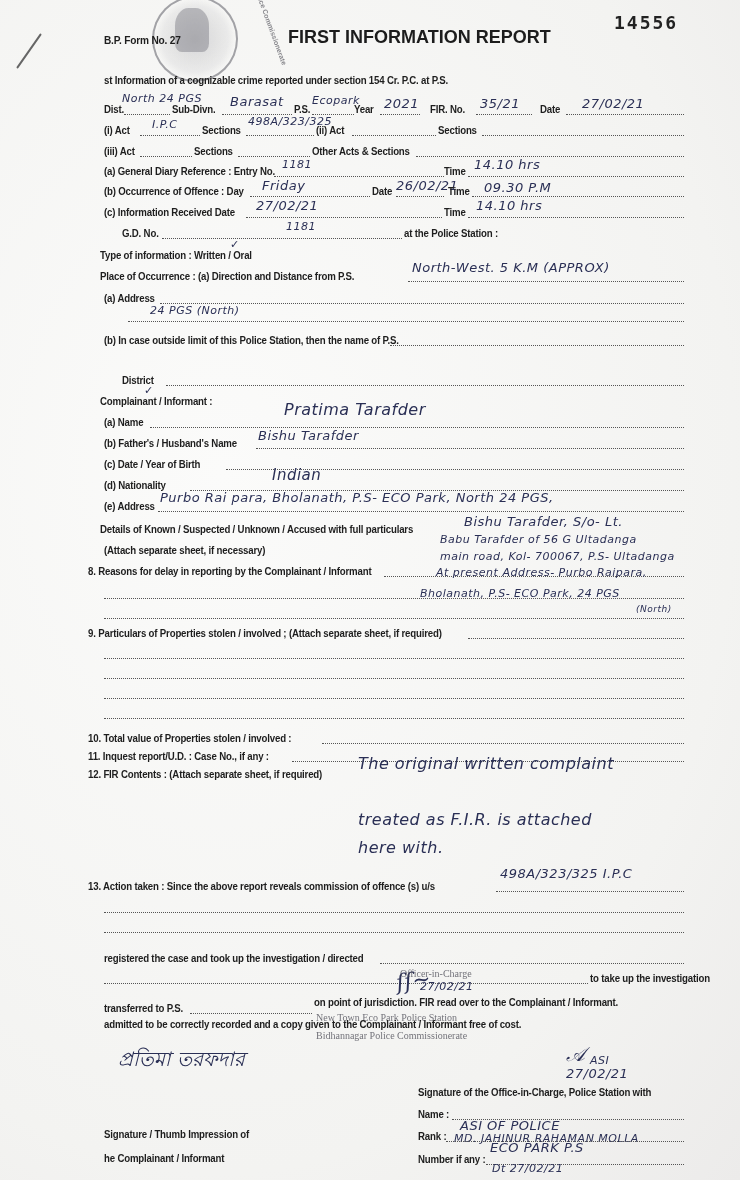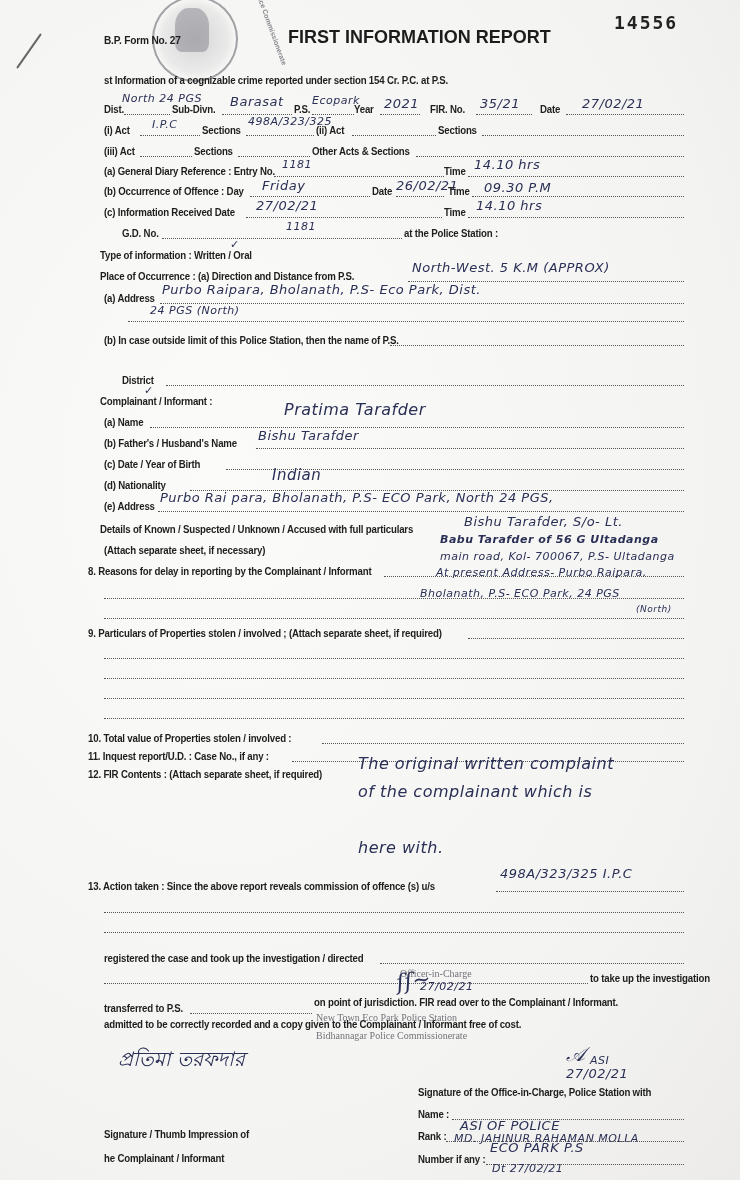--- a/index.html
+++ b/index.html
@@ -119,21 +119,20 @@
   <div class="abs lbl" style="left:404px;top:227px;">at the Police Station :</div>
 
   <div class="abs tick" style="left:230px;top:238px;">✓</div>
   <div class="abs lbl" style="left:100px;top:249px;">Type of information : Written / Oral</div>
 
   <div class="abs lbl" style="left:100px;top:270px;">Place of Occurrence : (a) Direction and Distance from P.S.</div>
   <div class="dots" style="left:408px;top:281px;width:276px;"></div>
   <div class="abs hw" style="left:412px;top:260px;">North-West. 5 K.M (APPROX)</div>
   <div class="abs lbl" style="left:104px;top:292px;">(a)  Address</div>
   <div class="dots" style="left:160px;top:303px;width:524px;"></div>
-  <div class="abs hw" style="left:162px;top:282px;">Purbo Raipara, Bholanath, P.S- Eco Park, Dist.</div>
   <div class="dots" style="left:128px;top:321px;width:556px;"></div>
   <div class="abs hw hw-sm" style="left:150px;top:304px;">24 PGS (North)</div>
   <div class="abs lbl" style="left:104px;top:334px;">(b)  In case outside limit of this Police Station, then the name of P.S.</div>
   <div class="dots" style="left:390px;top:345px;width:294px;"></div>
   <div class="abs lbl" style="left:122px;top:374px;">District</div>
   <div class="dots" style="left:166px;top:385px;width:518px;"></div>
 
   <div class="abs tick" style="left:144px;top:384px;">✓</div>
   <div class="abs lbl" style="left:100px;top:395px;">Complainant / Informant :</div>
   <div class="abs lbl" style="left:104px;top:416px;">(a)  Name</div>
@@ -147,21 +146,21 @@
   <div class="abs lbl" style="left:104px;top:479px;">(d)  Nationality</div>
   <div class="dots" style="left:190px;top:490px;width:494px;"></div>
   <div class="abs hw" style="left:272px;top:466px;font-size:15px;">Indian</div>
   <div class="abs lbl" style="left:104px;top:500px;">(e)  Address</div>
   <div class="dots" style="left:158px;top:511px;width:526px;"></div>
   <div class="abs hw" style="left:160px;top:490px;">Purbo Rai para, Bholanath, P.S- ECO Park, North 24 PGS,</div>
 
   <div class="abs lbl" style="left:100px;top:523px;">Details of Known / Suspected / Unknown / Accused with full particulars</div>
   <div class="abs hw" style="left:464px;top:514px;">Bishu Tarafder, S/o- Lt.</div>
   <div class="abs lbl" style="left:104px;top:544px;">(Attach separate sheet, if necessary)</div>
-  <div class="abs hw hw-sm" style="left:440px;top:533px;font-weight:bold;">Babu Tarafder of 56 G Ultadanga</div>
+  <div class="abs hw hw-sm" style="left:440px;top:533px;">Babu Tarafder of 56 G Ultadanga</div>
   <div class="abs hw hw-sm" style="left:440px;top:550px;">main road, Kol- 700067, P.S- Ultadanga</div>
   <div class="abs lbl" style="left:88px;top:565px;">8.  Reasons for delay in reporting by the Complainant / Informant</div>
   <div class="dots" style="left:384px;top:576px;width:300px;"></div>
   <div class="abs hw hw-sm" style="left:436px;top:566px;">At present Address- Purbo Raipara,</div>
   <div class="dots" style="left:104px;top:598px;width:580px;"></div>
   <div class="abs hw hw-sm" style="left:420px;top:587px;">Bholanath, P.S- ECO Park, 24 PGS</div>
   <div class="dots" style="left:104px;top:618px;width:580px;"></div>
   <div class="abs hw" style="left:636px;top:604px;font-size:9px;">(North)</div>
 
   <div class="abs lbl" style="left:88px;top:627px;">9.  Particulars of Properties stolen / involved ; (Attach separate sheet, if required)</div>
@@ -171,21 +170,21 @@
   <div class="dots" style="left:104px;top:698px;width:580px;"></div>
   <div class="dots" style="left:104px;top:718px;width:580px;"></div>
 
   <div class="abs lbl" style="left:88px;top:732px;">10. Total value of Properties stolen / involved :</div>
   <div class="dots" style="left:322px;top:743px;width:362px;"></div>
   <div class="abs lbl" style="left:88px;top:750px;">11. Inquest report/U.D. : Case No., if any :</div>
   <div class="dots" style="left:292px;top:761px;width:392px;"></div>
 
   <div class="abs lbl" style="left:88px;top:768px;">12. FIR Contents : (Attach separate sheet, if required)</div>
   <div class="abs hw" style="left:358px;top:754px;font-size:16px;">The original written complaint</div>
-  <div class="abs hw" style="left:358px;top:782px;font-size:16px;">of the complainant which is</div>
+  <div class="abs hw" style="left:358px;top:810px;font-size:16px;">treated as F.I.R. is attached</div>
   <div class="abs hw" style="left:358px;top:838px;font-size:16px;">here with.</div>
 
   <div class="abs lbl" style="left:88px;top:880px;">13. Action taken : Since the above report reveals commission of offence (s) u/s</div>
   <div class="dots" style="left:496px;top:891px;width:188px;"></div>
   <div class="abs hw" style="left:500px;top:866px;">498A/323/325 I.P.C</div>
   <div class="dots" style="left:104px;top:912px;width:580px;"></div>
   <div class="dots" style="left:104px;top:932px;width:580px;"></div>
   <div class="abs lbl" style="left:104px;top:952px;">registered the case and took up the investigation / directed</div>
   <div class="dots" style="left:380px;top:963px;width:304px;"></div>
   <div class="dots" style="left:104px;top:983px;width:484px;"></div>

